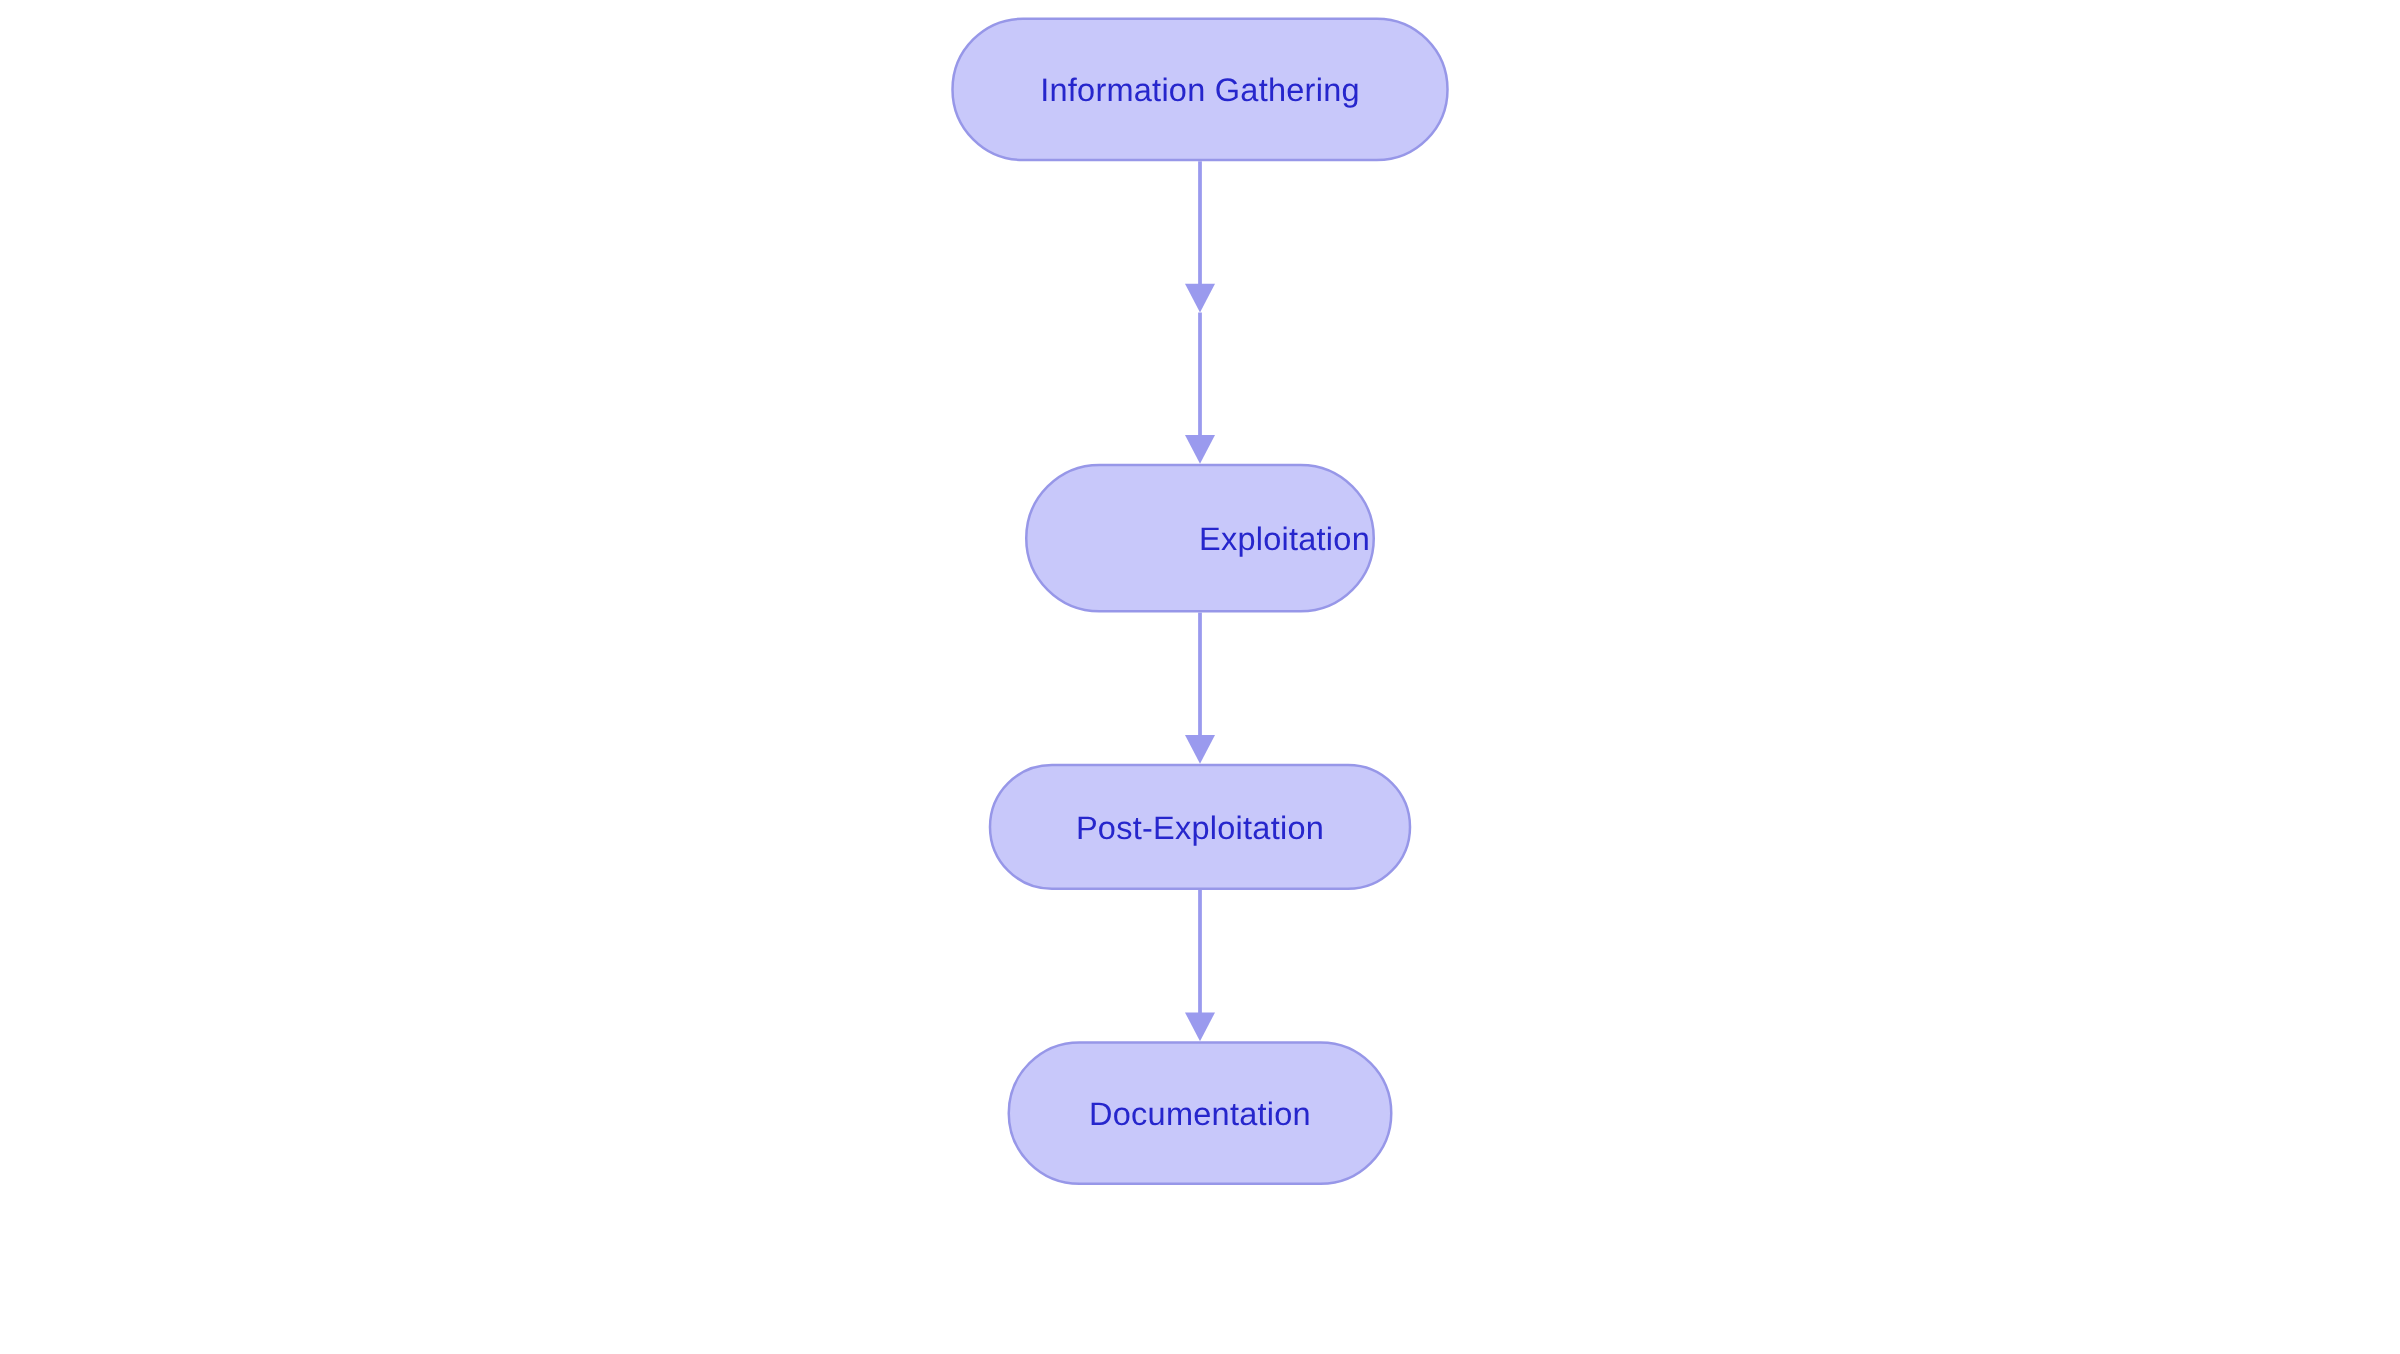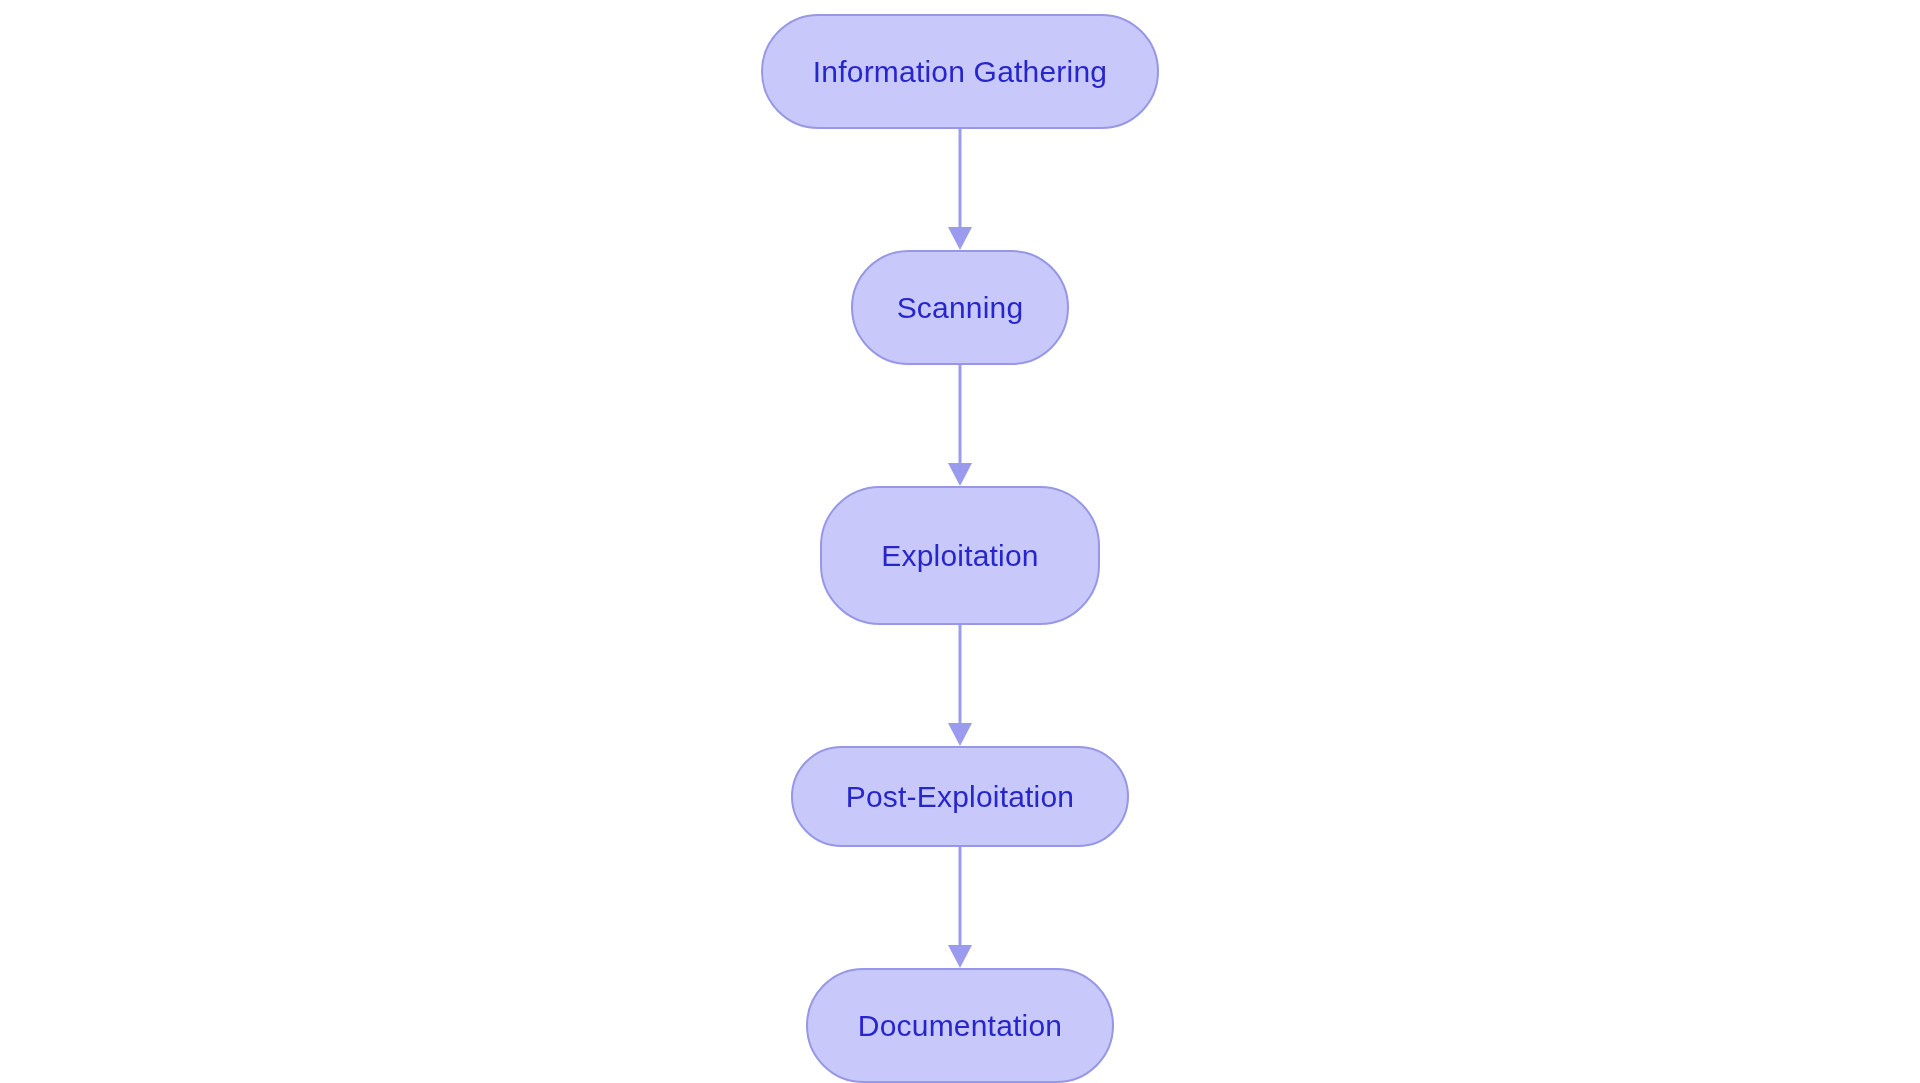--- a/index.html
+++ b/index.html
@@ -35,36 +35,36 @@
 
   .node {
     box-sizing: border-box;
     background: #c8c8fa;
     border: 2px solid #9797e8;
     border-radius: 60px;
     color: #2626cc;
     display: flex;
     align-items: center;
     justify-content: center;
-    font-size: 30px;
+    font-size: 26px;
     font-weight: 400;
     letter-spacing: 0.2px;
     white-space: nowrap;
     line-height: 1;
   }
 
   .node-label {
     display: block;
     padding: 0 2px;
   }
 
   
   .node.n0 { width: 398px; height: 115px; }
   .node.n1 { width: 218px; height: 115px; }
-  .node.n2 { width: 280px; height: 139px; }
+  .node.n2 { width: 280px; height: 119px; justify-content: flex-end; }
   .node.n3 { width: 338px; height: 101px; }
   .node.n4 { width: 308px; height: 115px; }
 
   .connector {
     position: relative;
     width: 40px;
     height: 121px;
     display: flex;
     justify-content: center;
   }
@@ -88,23 +88,20 @@
       <span class="node-label">Information Gathering</span>
     </div>
 
     <div class="connector">
       <svg width="40" height="121" viewBox="0 0 40 121" aria-hidden="true">
         <line x1="20" y1="0" x2="20" y2="100" stroke="#9a9aee" stroke-width="3"></line>
         <polygon points="20,121 8,98 32,98" fill="#9a9aee"></polygon>
       </svg>
     </div>
 
-    <div class="node n1">
-      <span class="node-label">Scanning</span>
-    </div>
 
     <div class="connector">
       <svg width="40" height="121" viewBox="0 0 40 121" aria-hidden="true">
         <line x1="20" y1="0" x2="20" y2="100" stroke="#9a9aee" stroke-width="3"></line>
         <polygon points="20,121 8,98 32,98" fill="#9a9aee"></polygon>
       </svg>
     </div>
 
     <div class="node n2">
       <span class="node-label">Exploitation</span>

